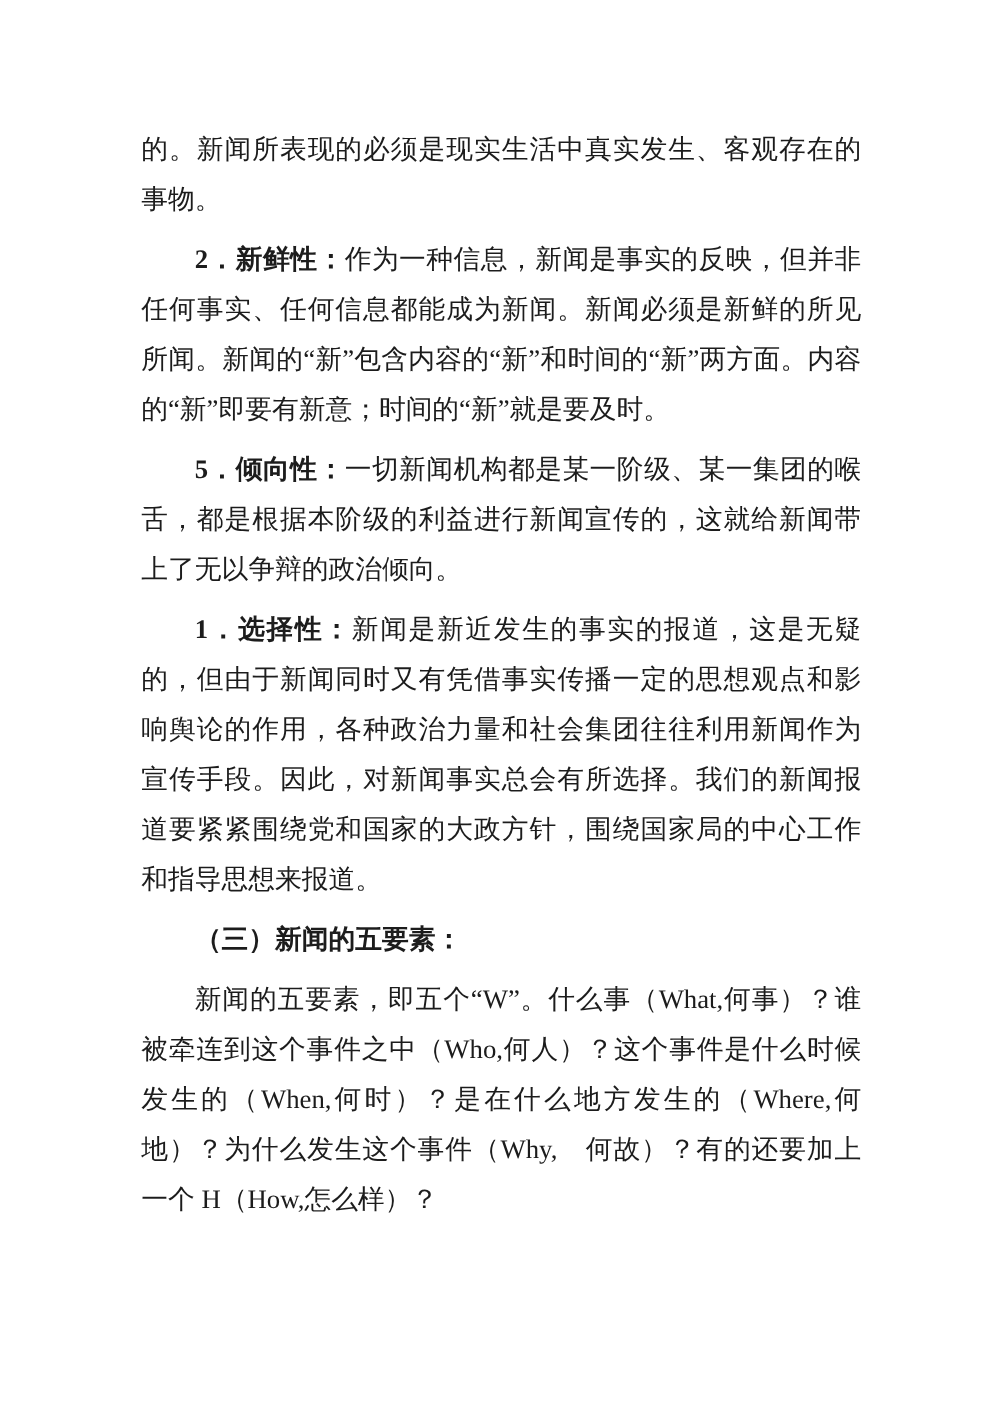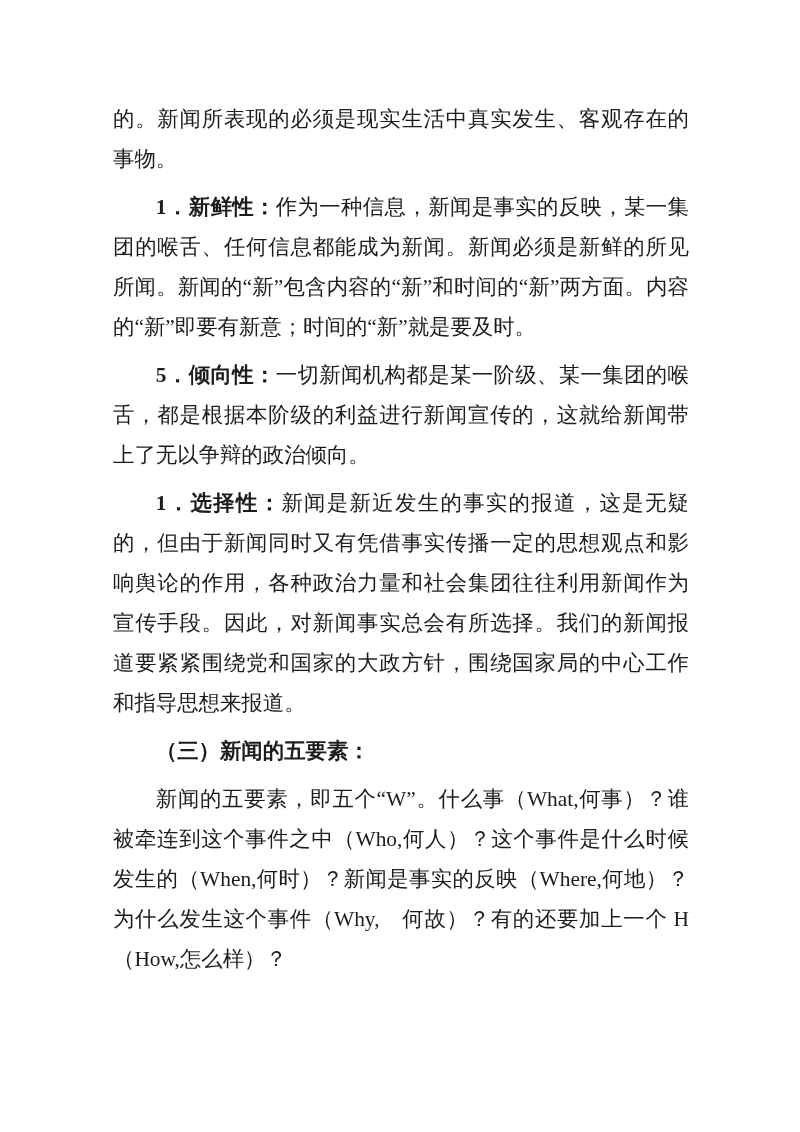--- a/index.html
+++ b/index.html
@@ -40,24 +40,24 @@
     font-weight: bold;
   }
 </style>
 </head>
 <body>
 
 <div class="page">
 
   <p class="para continuation"><span>的。新闻所表现的必须是现实生活中真实发生、客观存在的事物。</span></p>
 
-  <p class="para"><b class="lead">1．新鲜性：</b><span>作为一种信息，新闻是事实的反映，某一集团的喉舌、任何信息都能成为新闻。新闻必须是新鲜的所见所闻。新闻的“新”包含内容的“新”和时间的“新”两方面。内容的“新”即要有新意；时间的“新”就是要及时。</span></p>
+  <p class="para"><b class="lead">2．新鲜性：</b><span>作为一种信息，新闻是事实的反映，但并非任何事实、任何信息都能成为新闻。新闻必须是新鲜的所见所闻。新闻的“新”包含内容的“新”和时间的“新”两方面。内容的“新”即要有新意；时间的“新”就是要及时。</span></p>
 
   <p class="para"><b class="lead">5．倾向性：</b><span>一切新闻机构都是某一阶级、某一集团的喉舌，都是根据本阶级的利益进行新闻宣传的，这就给新闻带上了无以争辩的政治倾向。</span></p>
 
   <p class="para"><b class="lead">1．选择性：</b><span>新闻是新近发生的事实的报道，这是无疑的，但由于新闻同时又有凭借事实传播一定的思想观点和影响舆论的作用，各种政治力量和社会集团往往利用新闻作为宣传手段。因此，对新闻事实总会有所选择。我们的新闻报道要紧紧围绕党和国家的大政方针，围绕国家局的中心工作和指导思想来报道。</span></p>
 
   <p class="para heading"><span>（三）新闻的五要素：</span></p>
 
-  <p class="para"><span>新闻的五要素，即五个“W”。什么事（What,何事）？谁被牵连到这个事件之中（Who,何人）？这个事件是什么时候发生的（When,何时）？新闻是事实的反映（Where,何地）？为什么发生这个事件（Why,　何故）？有的还要加上一个 H（How,怎么样）？</span></p>
+  <p class="para"><span>新闻的五要素，即五个“W”。什么事（What,何事）？谁被牵连到这个事件之中（Who,何人）？这个事件是什么时候发生的（When,何时）？是在什么地方发生的（Where,何地）？为什么发生这个事件（Why,　何故）？有的还要加上一个 H（How,怎么样）？</span></p>
 
 
 </div>
 
 </body></html>

